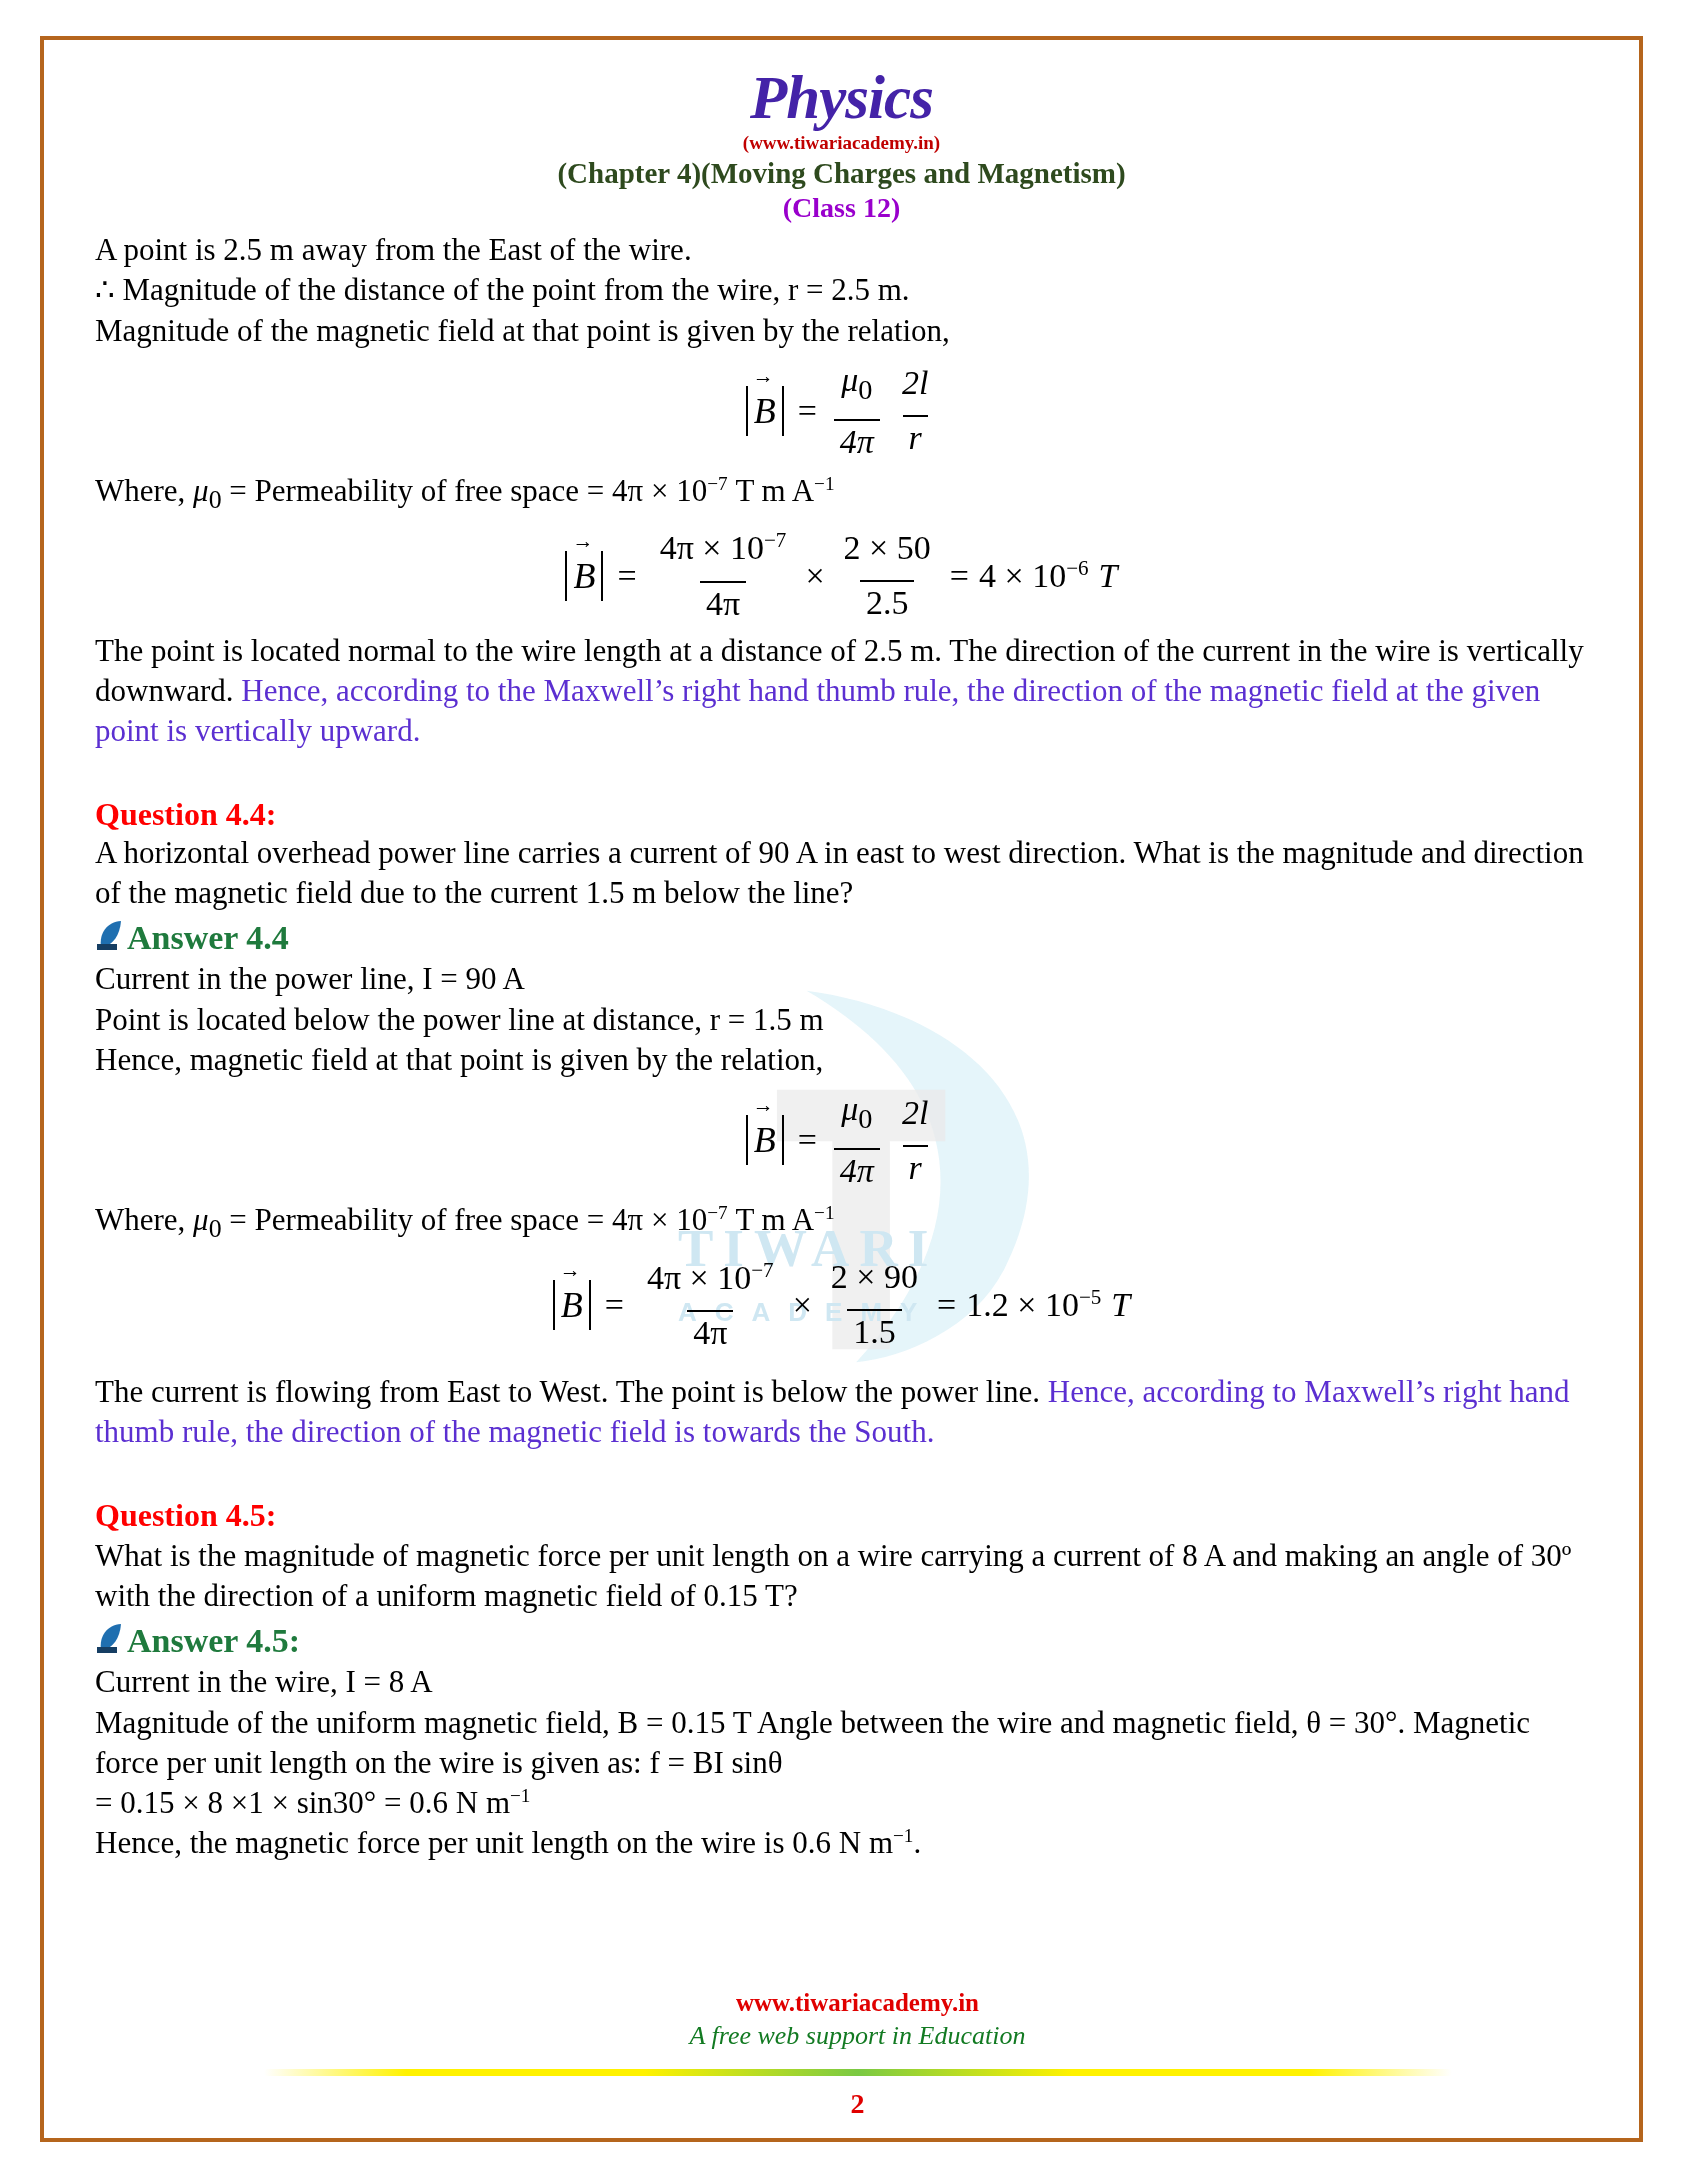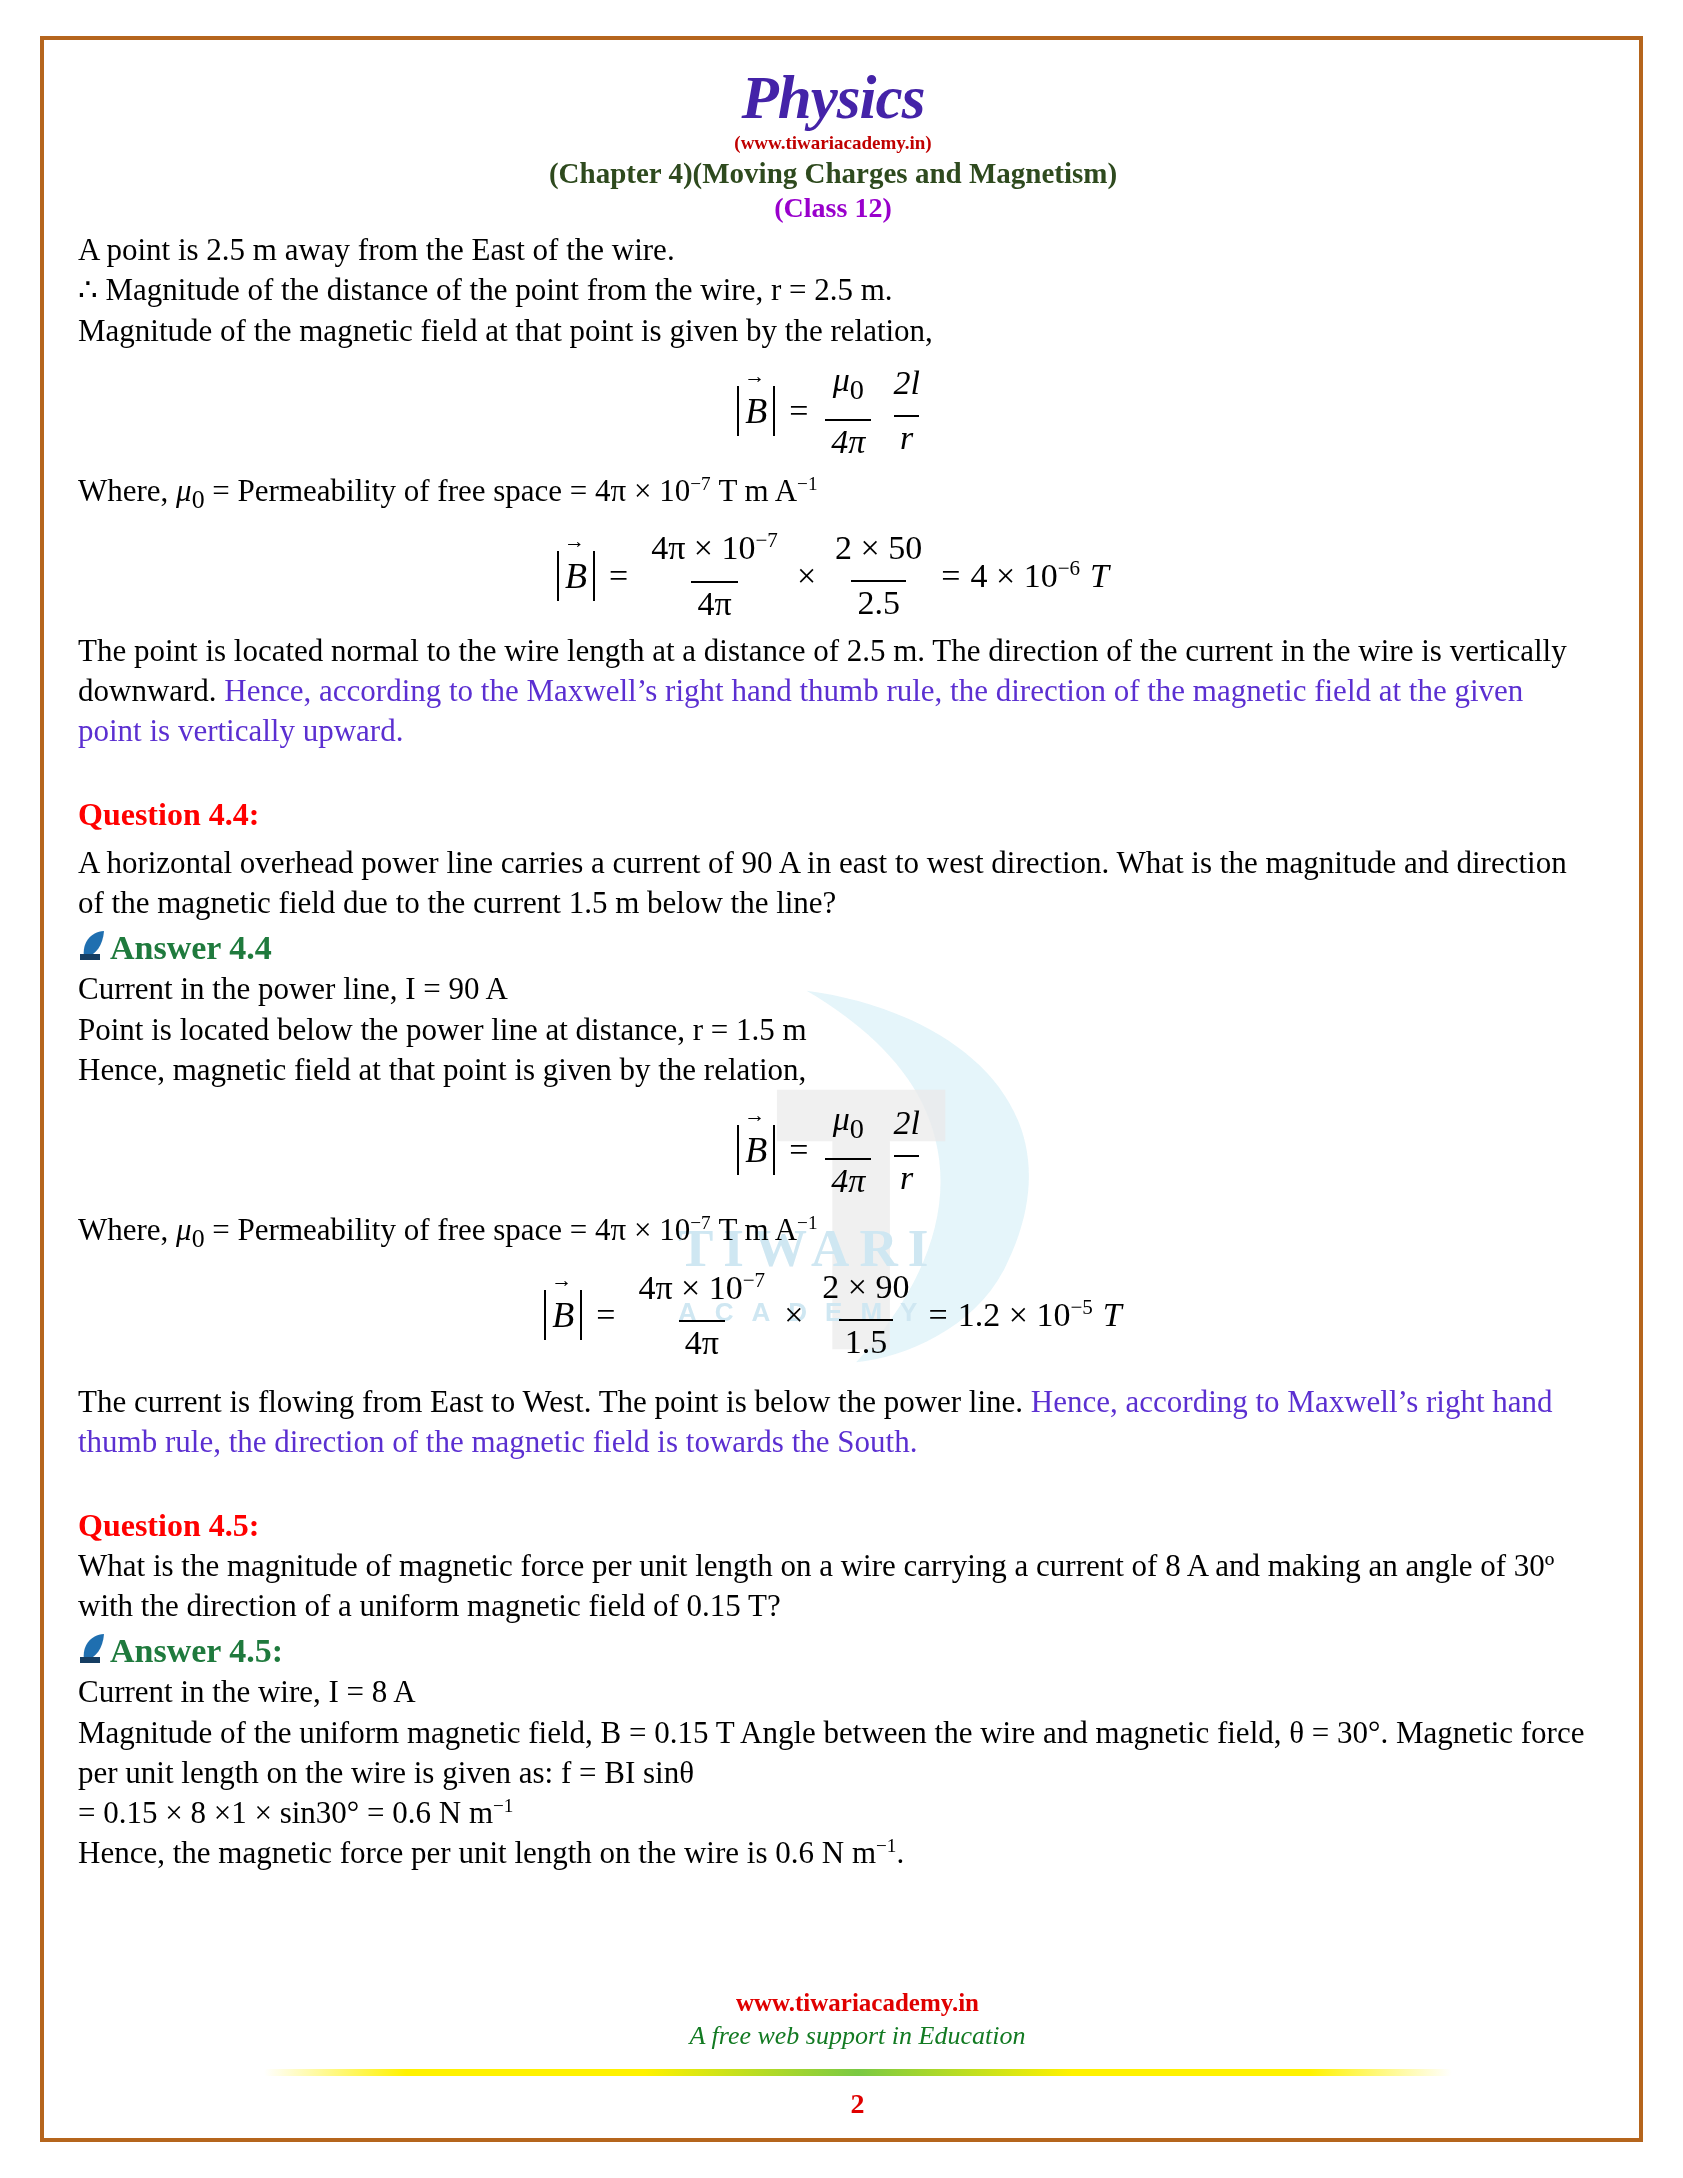--- a/index.html
+++ b/index.html
@@ -17,21 +17,21 @@
   }
   .frame {
     position:relative;
     width:100%; height:100%;
     border:4px solid #b5651d;
     background:#fff;
     overflow:hidden;
   }
   .inner {
     position:relative;
-    padding:26px 51px 0 34px;
+    padding:26px 51px 0 51px;
     height:100%;
     z-index:3;
   }
 
   
   .watermark {
     position:absolute;
     left:614px; top:931px;
     width:535px; height:416px;
     z-index:1;
@@ -279,21 +279,21 @@
         <span class="ital">T</span>
       </div>
 
       <div class="body-text" style="margin-top:8px;">
         <span>The point is located normal to the wire length at a distance of 2.5 m. The direction of the current in the wire is vertically downward. </span><span class="purple">Hence, according to the Maxwell’s right hand thumb rule, the direction of the magnetic field at the given point is vertically upward.</span>
       </div>
 
       <div class="gap-lg"></div>
 
       <p class="qhead">Question 4.4:</p>
-      <div class="body-text" style="margin-top:10px;">A horizontal overhead power line carries a current of 90 A in east to west direction. What is the magnitude and direction of the magnetic field due to the current 1.5 m below the line?</div>
+      <div class="body-text" style="margin-top:0;">A horizontal overhead power line carries a current of 90 A in east to west direction. What is the magnitude and direction of the magnetic field due to the current 1.5 m below the line?</div>
 
       <p class="ahead" style="margin-top:6px;">
         <span class="leaf-icon">
           <svg viewBox="0 0 30 32" xmlns="http://www.w3.org/2000/svg">
             <path d="M6 28 C 4 14, 12 3, 26 2 C 25 16, 18 26, 7 29 Z" fill="#1f6fb0"></path>
             <rect x="2" y="25" width="20" height="6" fill="#163e63"></rect>
           </svg>
         </span>
         <span>Answer 4.4</span>
       </p>

